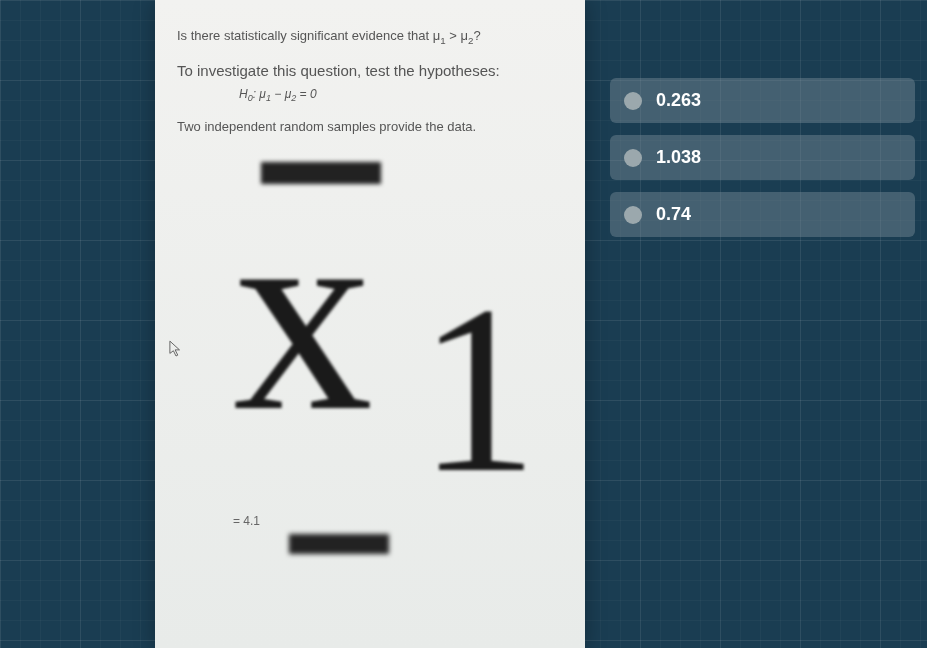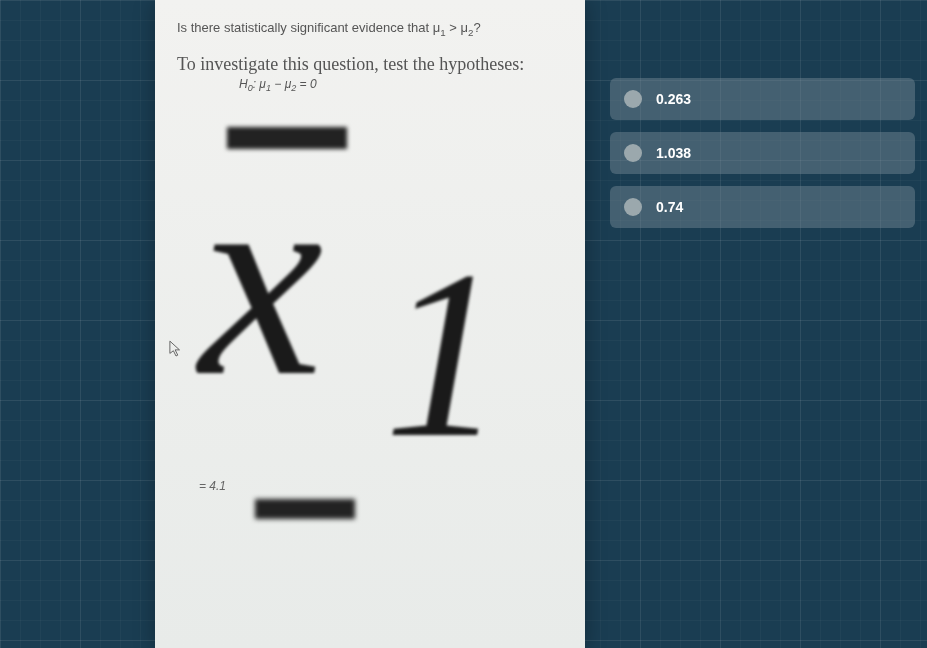--- a/index.html
+++ b/index.html
@@ -17,54 +17,53 @@
       overflow: hidden;
       position: relative;
     }
     .left-panel {
       position: absolute;
       left: 155px;
       top: 0;
       width: 430px;
       height: 648px;
       background: linear-gradient(to bottom, #f2f2f0 0%, #e8ebe9 100%);
-      padding: 20px 22px;
+      padding: 28px 22px;
       color: #444;
       box-shadow: 0 2px 20px rgba(0,0,0,0.3);
     }
     .q-line1 {
       font-size: 13px;
       color: #555;
       margin-bottom: 16px;
     }
     .q-line2 {
-      font-size: 18px;
+      font-size: 15px;
       color: #555;
-      font-family: Liberation Serif, serif;
+      margin-bottom: 6px;
     }
     .hypotheses {
       font-size: 12px;
       color: #555;
       margin-left: 62px;
       line-height: 1.5;
       margin-bottom: 14px;
       font-style: italic;
     }
     .q-line3 {
       font-size: 13px;
       color: #555;
       margin-bottom: 10px;
     }
     .xbar-container {
       position: relative;
       width: 340px;
       height: 400px;
-      margin-left: 22px;
+      margin-left: 56px;
       margin-top: 10px;
-      font-style: italic;
     }
     .bar-top {
       position: absolute;
       left: 28px;
       top: 18px;
       width: 120px;
       height: 22px;
       background: #222;
       filter: blur(2px);
     }
@@ -125,21 +124,21 @@
       width: 34px;
     }
     .option {
       background: rgba(120,140,150,0.45);
       border-radius: 6px;
       padding: 12px 14px;
       margin-bottom: 12px;
       display: flex;
       align-items: center;
       cursor: pointer;
-      font-size: 14px;
+      font-size: 18px;
       font-weight: 600;
       color: #fff;
     }
     .radio {
       width: 18px;
       height: 18px;
       border-radius: 50%;
       background: #9ba8ad;
       margin-right: 14px;
       flex-shrink: 0;
@@ -160,20 +159,21 @@
 <div class="left-panel">
   <p class="q-line1">
     <span>Is there statistically significant evidence that μ</span><sub>1</sub><span> &gt; μ</span><sub>2</sub><span>?</span>
   </p>
   <p class="q-line2">To investigate this question, test the hypotheses:</p>
   <div class="hypotheses">
     <div>
       <span>H</span><sub>0</sub><span>: μ</span><sub>1</sub><span> − μ</span><sub>2</sub><span> = 0</span>
     </div>
   </div>
+  <p class="q-line3">Two independent random samples provide the data.</p>
 
   <div class="xbar-container">
     <div class="bar-top"></div>
     <div class="big-x">x</div>
     <div class="sub-1">1</div>
     <div class="value-41">= 4.1</div>
     <div class="bar-bottom"></div>
   </div>
 </div>
 

